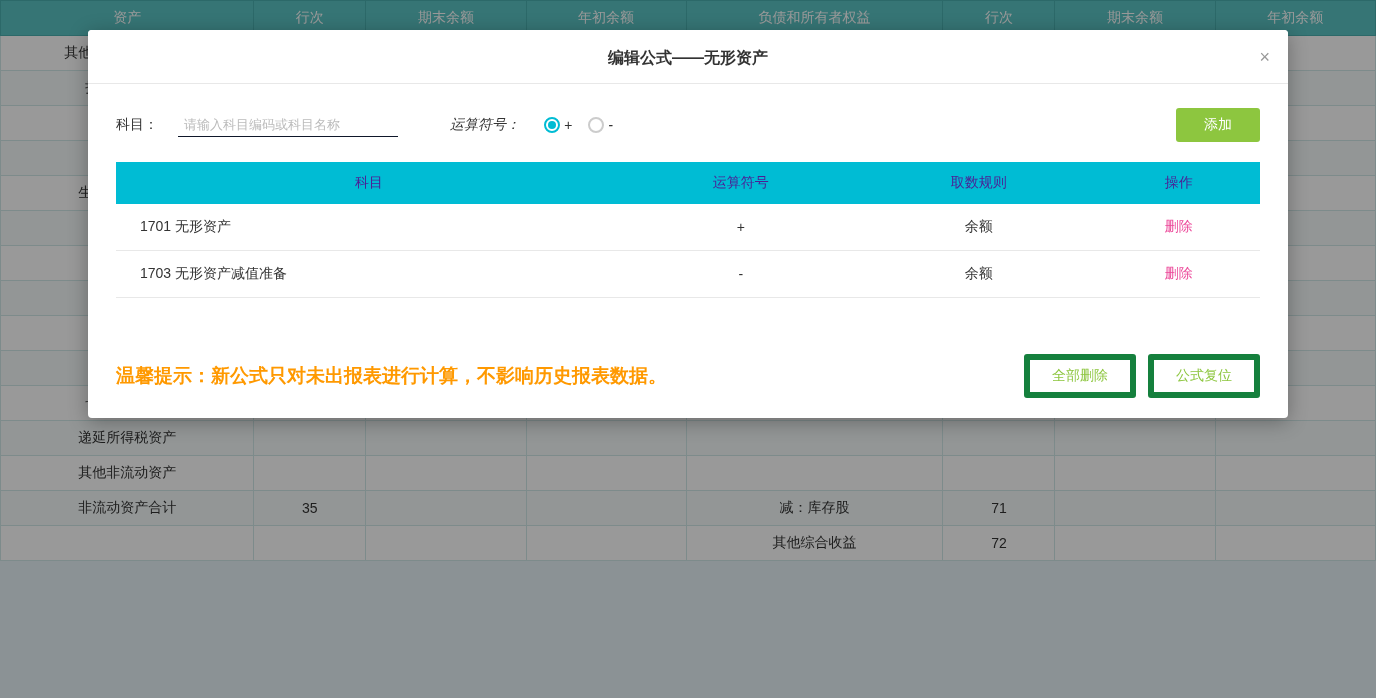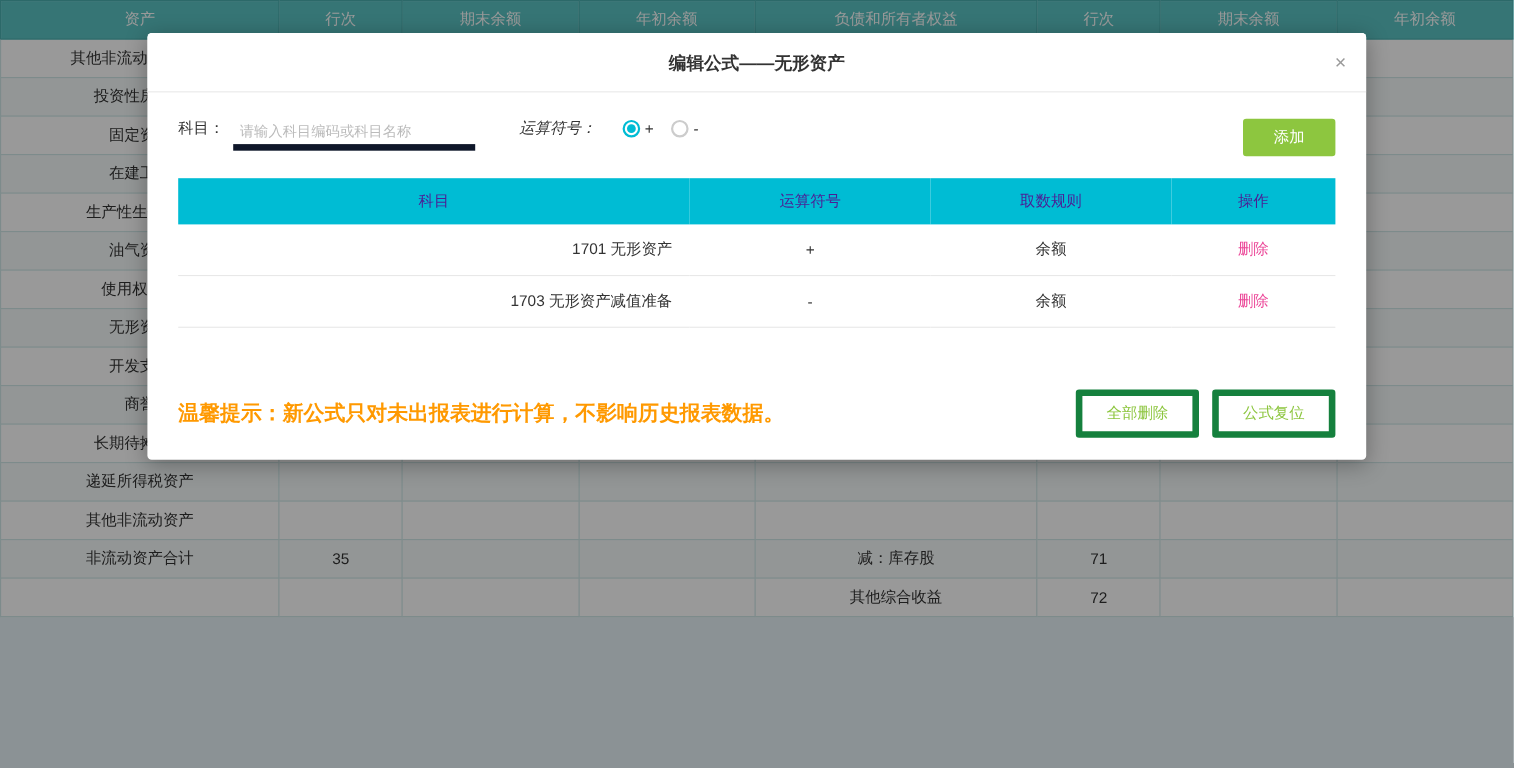--- a/index.html
+++ b/index.html
@@ -50,21 +50,21 @@
       background: rgba(0,0,0,0.4);
       display: flex;
       align-items: flex-start;
       justify-content: center;
       padding-top: 30px;
     }
 
     
     .modal {
       background: #fff;
-      width: 1108px;
+      width: 1200px;
       border-radius: 4px;
       box-shadow: 0 4px 20px rgba(0,0,0,0.3);
       overflow: hidden;
     }
     .modal-header {
       background: #fff;
       padding: 18px 24px 14px;
       border-bottom: 1px solid #e8e8e8;
       display: flex;
       align-items: center;
@@ -89,33 +89,33 @@
       line-height: 1;
     }
 
     .modal-body {
       padding: 24px 28px 20px;
     }
 
     
     .form-row {
       display: flex;
-      align-items: flex-start;
+      align-items: center;
       margin-bottom: 20px;
-      gap: 0;
+      gap: 12px;
     }
     .form-label {
       color: #333;
       font-size: 14px;
       margin-right: 8px;
       white-space: nowrap;
     }
     .form-input {
       border: none;
-      border-bottom: 6px solid #0f172a;
+      border-bottom: 1px solid #0f172a;
       outline: none;
       font-size: 13px;
       color: #999;
       padding: 4px 6px;
       width: 220px;
       background: transparent;
     }
     .form-input::placeholder { color: #bbb; }
 
     .form-section {
@@ -233,21 +233,21 @@
       margin-left: 48px;
     }
     .data-table tbody td {
       padding: 14px 16px;
       text-align: center;
       border-bottom: 1px solid #e8e8e8;
       color: #333;
       font-size: 14px;
     }
     .data-table tbody td:first-child {
-      text-align: right;
+      text-align: left;
       padding-left: 24px;
     }
 
     .btn-delete {
       color: #ec4899;
       background: none;
       border: none;
       cursor: pointer;
       font-size: 14px;
     }

